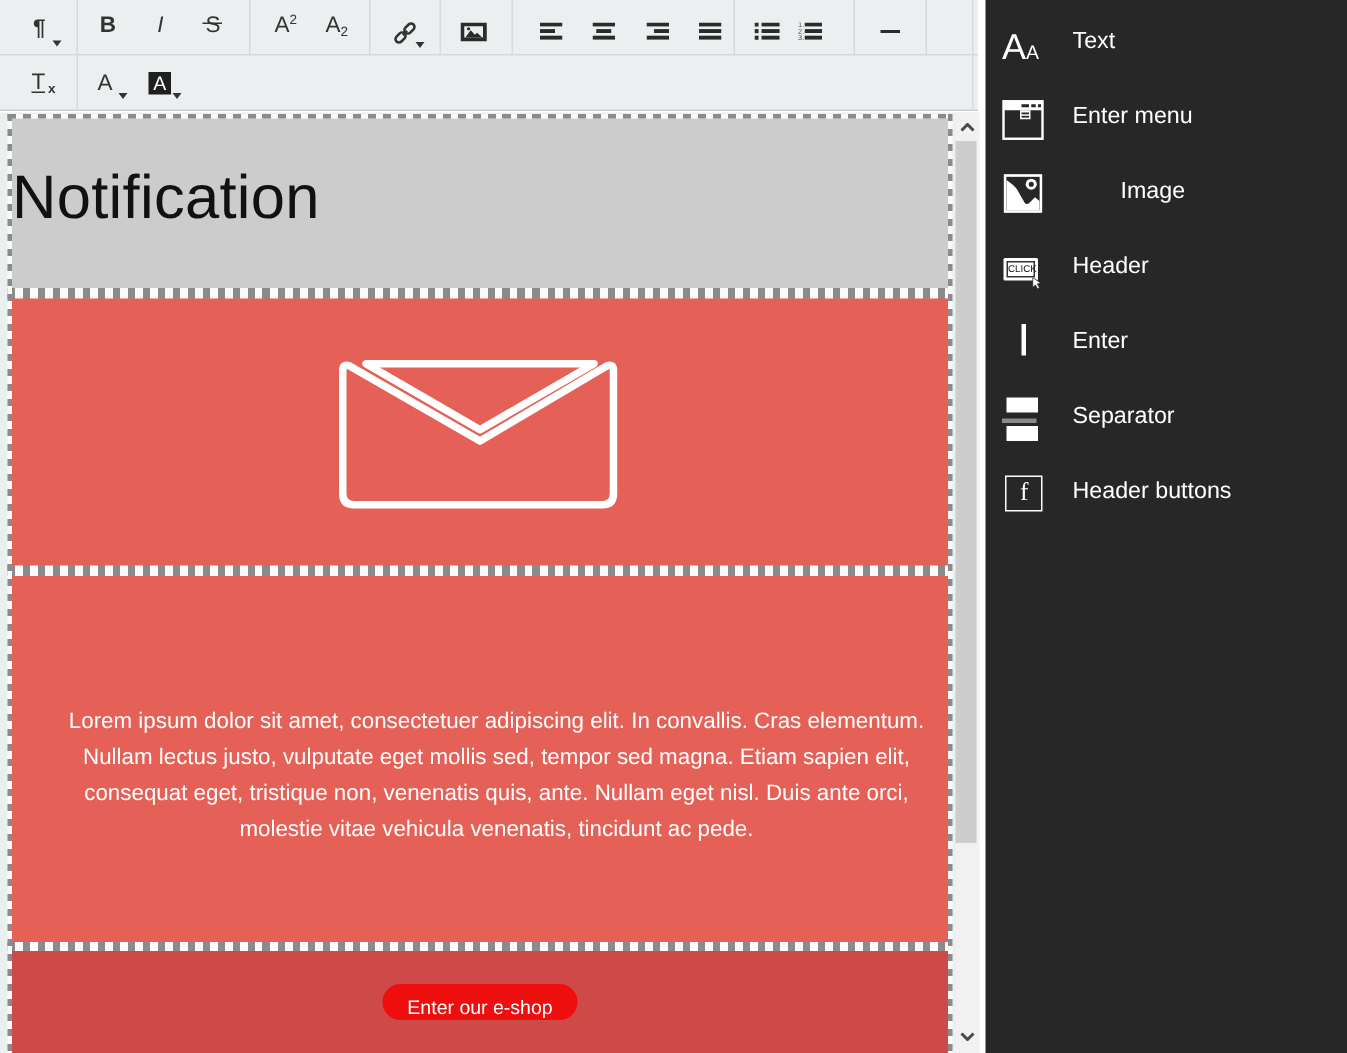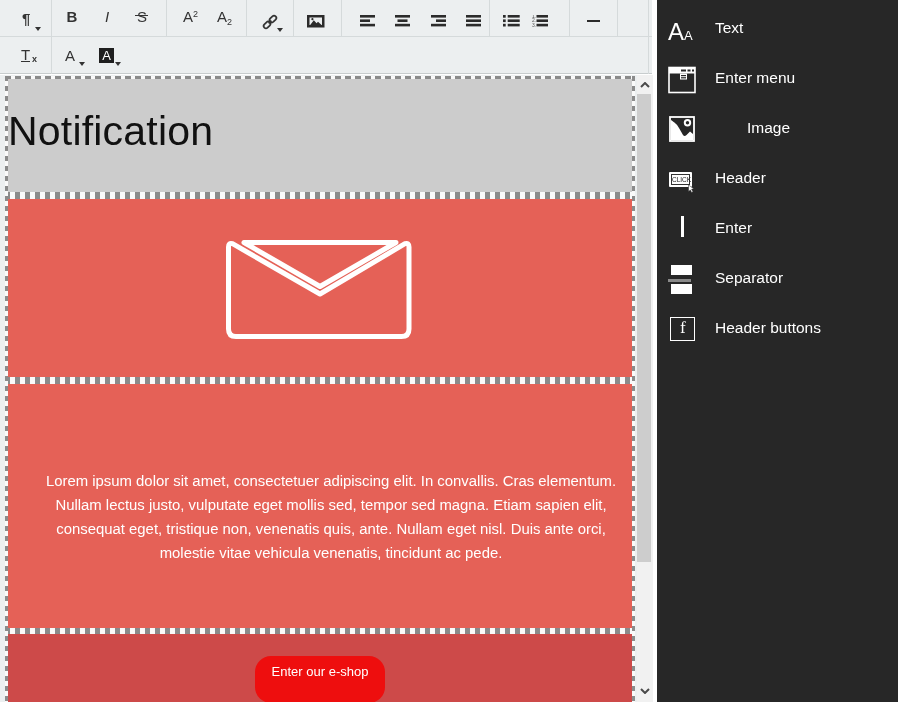--- a/index.html
+++ b/index.html
@@ -17,21 +17,21 @@
 #canvas{position:absolute;left:0;top:75px;width:652px;height:627px;background:#eceff0}
 .hdash{position:absolute;left:5px;width:630px;height:3.4px;background:repeating-linear-gradient(90deg,#8b8b8b 0 5.5px,#fafafa 5.5px 10px)}
 .hdash2{position:absolute;left:5px;width:630px;height:6.7px;background:repeating-linear-gradient(90deg,#8b8b8b 0 5px,#fafafa 5px 10px)}
 .vdash{position:absolute;top:75.7px;height:626.3px;width:3.4px;background:repeating-linear-gradient(180deg,#8b8b8b 0 5px,#fafafa 5px 10px)}
 #blkgray{position:absolute;left:8px;top:79px;width:624px;height:113px;background:#cccccc}
 #blkred1{position:absolute;left:8px;top:198px;width:624px;height:180px;background:#e56157}
 #blkred2{position:absolute;left:8px;top:383px;width:624px;height:245px;background:#e56157}
 #blkred3{position:absolute;left:8px;top:633px;width:624px;height:69px;background:#cd4a49}
 #heading{position:absolute;left:8px;top:108px;width:624px;text-align:left;font-size:41px;color:#111;letter-spacing:0.2px}
 #lorem{position:absolute;left:8px;top:469px;width:624px;padding-left:22px;text-align:center;font-size:14.9px;line-height:24px;color:#fff}
-#ebtn{position:absolute;left:255px;top:656px;width:130px;height:47px;border-radius:16px;background:#ee0e0e;color:#fff;font-size:13px;text-align:center;line-height:31px}
+#ebtn{position:absolute;left:255px;top:656px;width:130px;height:24px;border-radius:16px;background:#ee0e0e;color:#fff;font-size:13px;text-align:center;line-height:31px}
 
 #sbar{position:absolute;left:637px;top:75px;width:16px;height:627px;background:#f1f1f1}
 #sthumb{position:absolute;left:637px;top:94px;width:14px;height:468px;background:#cdcdcd}
 
 #sidebar{position:absolute;left:657px;top:0;width:241px;height:702px;background:#272727;color:#fff}
 .slabel{position:absolute;left:58px;font-size:15.5px;color:#fff}
 </style>
 </head>
 <body>
 

